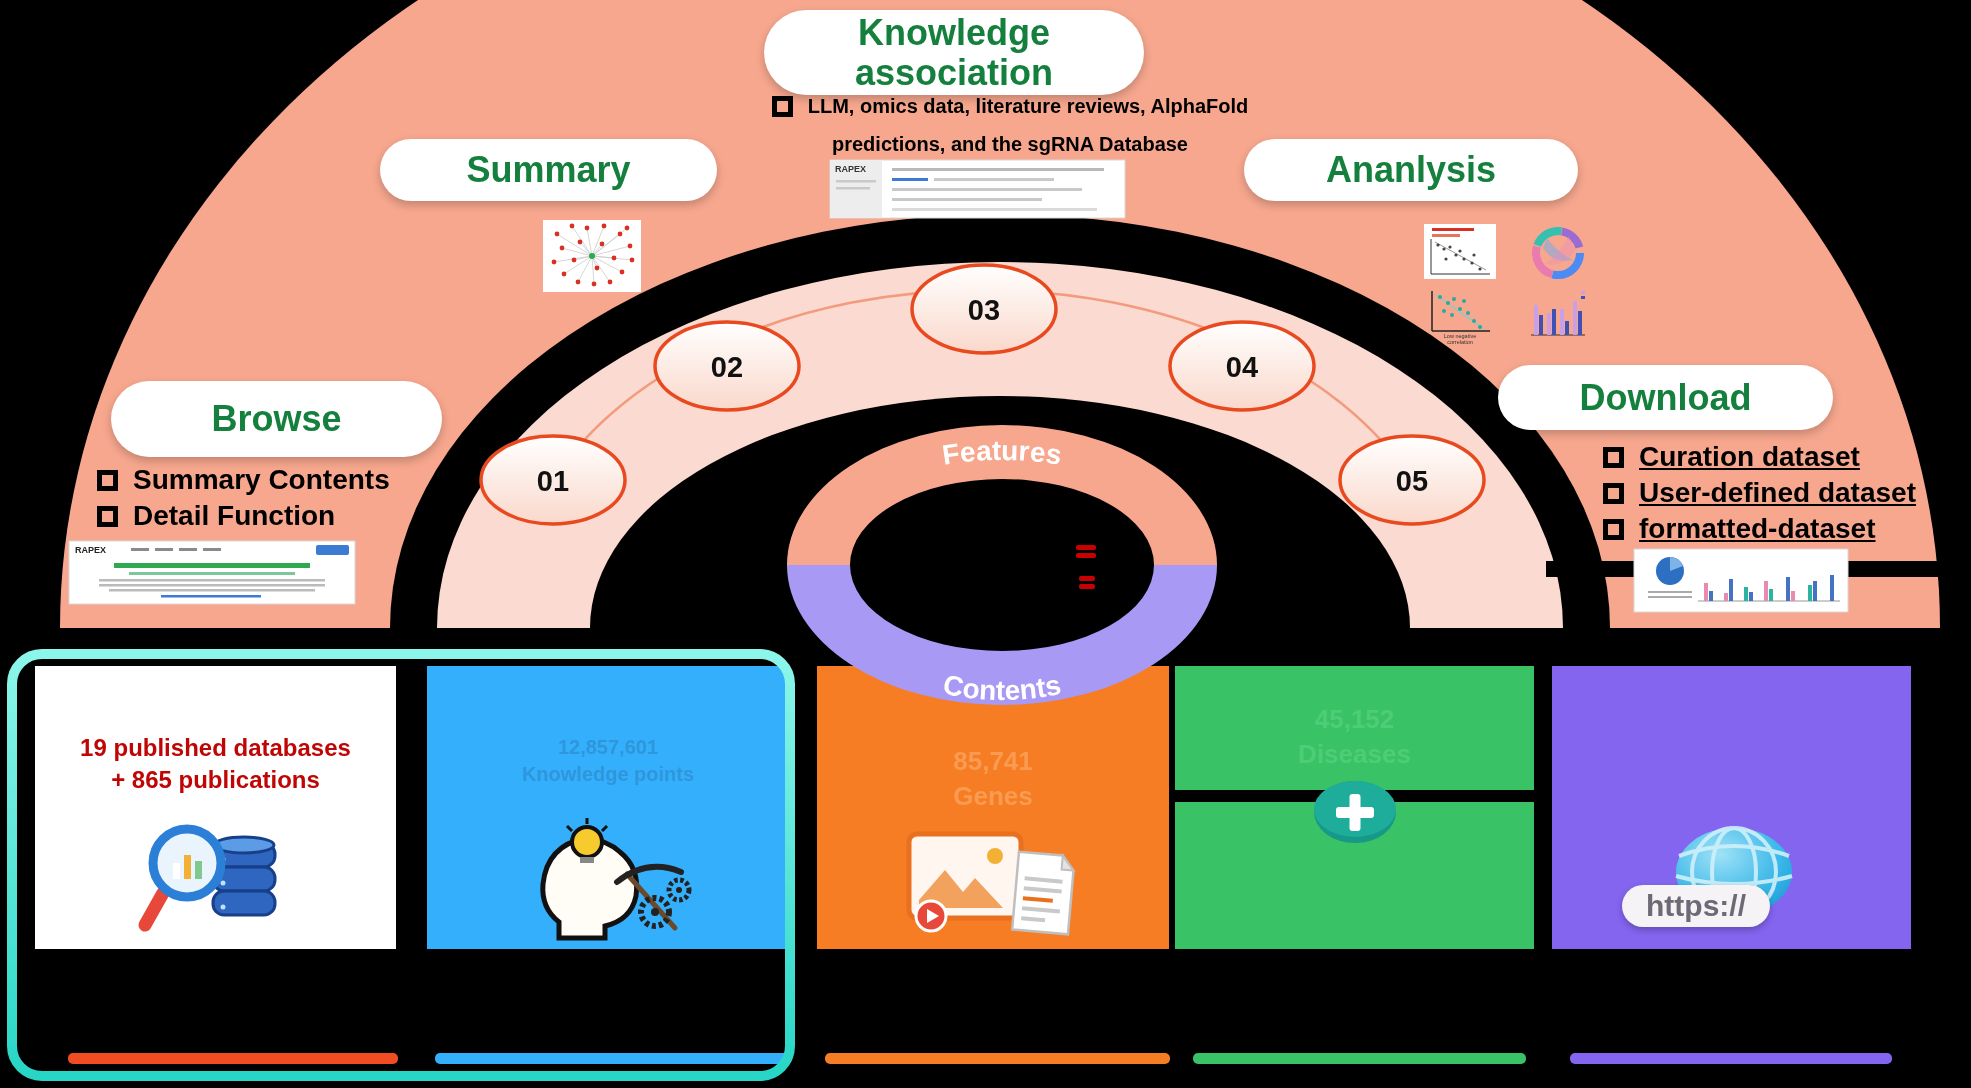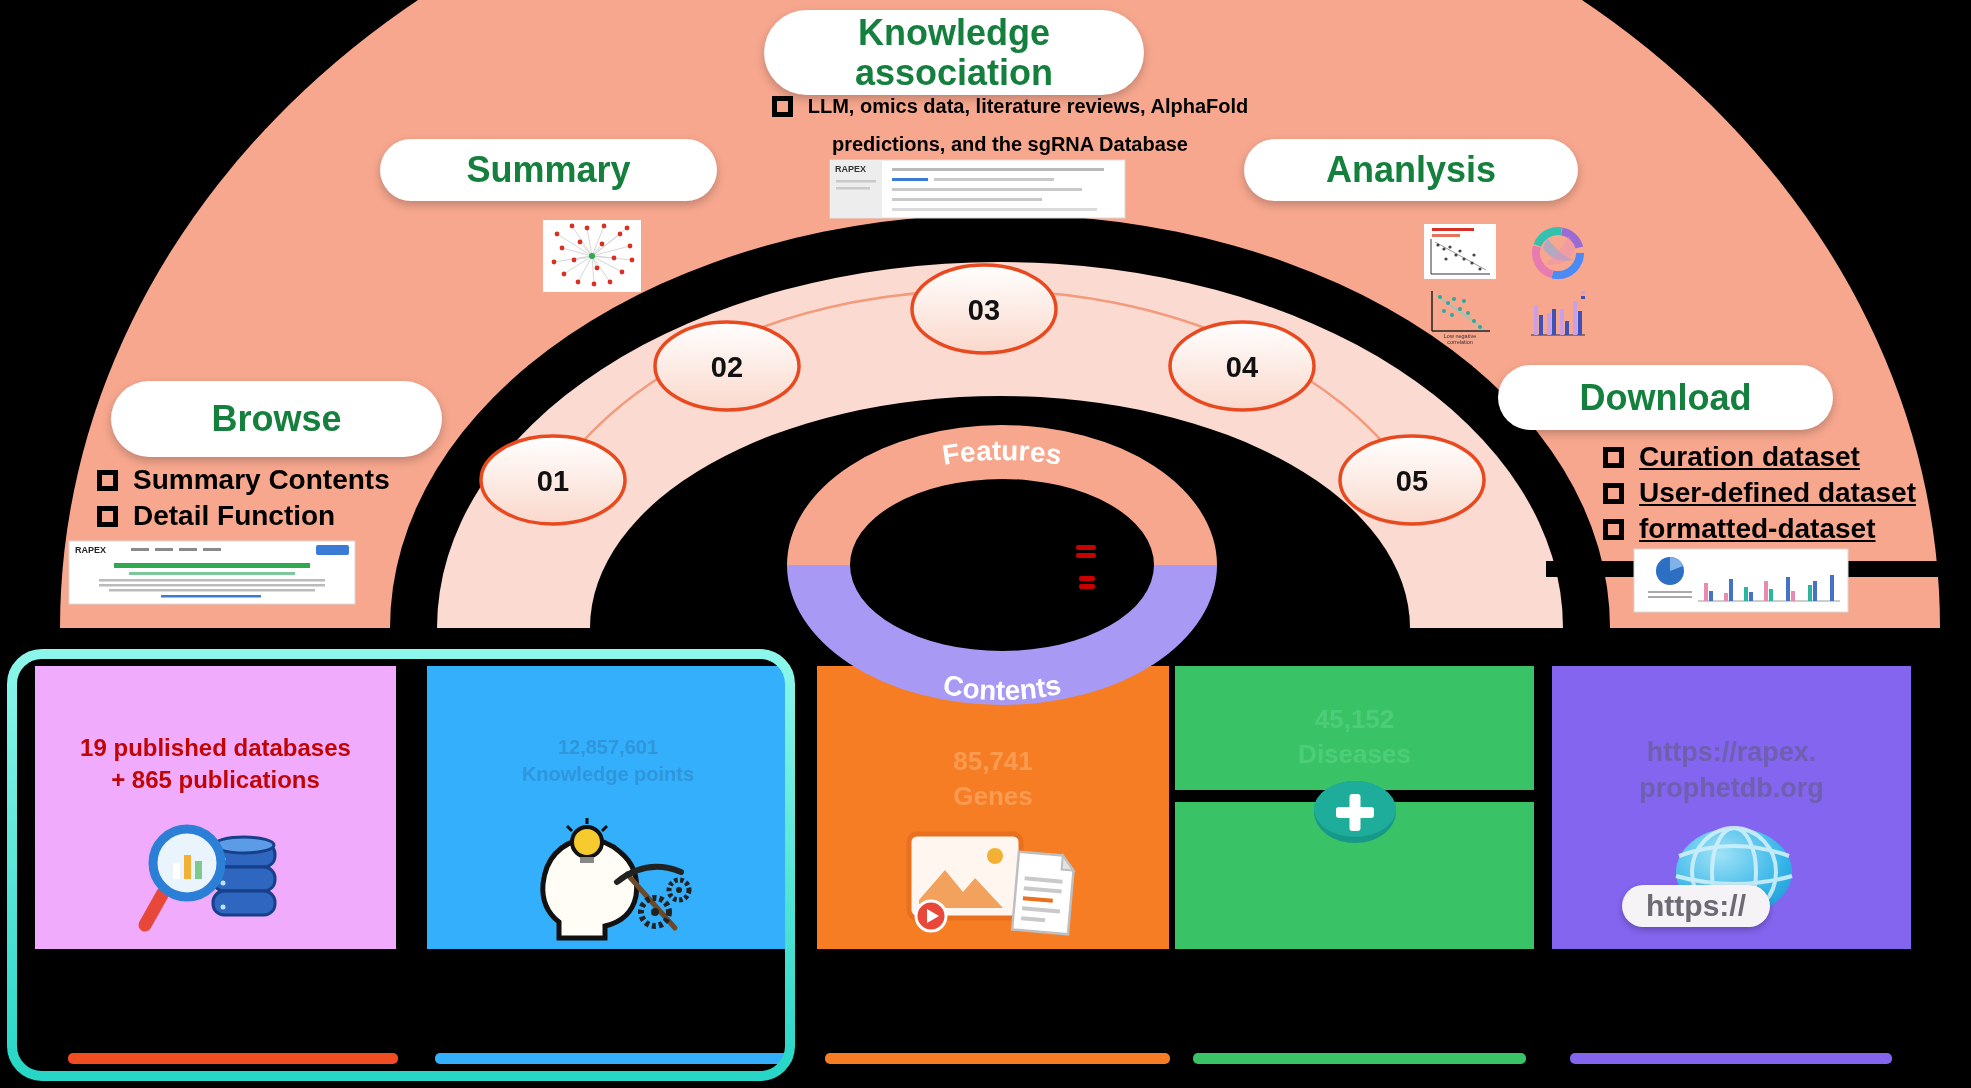--- a/index.html
+++ b/index.html
@@ -294,21 +294,21 @@
     <div class="bitem">
         <span class="bsq"></span>
         <span>User-defined dataset</span>
       </div>
     <div class="bitem">
         <span class="bsq"></span>
         <span>formatted-dataset</span>
       </div>
   </div>
 
-  <div class="card" style="left: 35px; width: 361px; background: #f0abfc;">
+  <div class="card" style="left: 35px; width: 361px; background: #ffffff;">
     <div class="card-text" style="top: 66px; font-size: 24px; color: rgb(192, 5, 5);">
       <div>19 published databases</div>
       <div>+ 865 publications</div>
     </div>
     <svg class="icon-svg" style="left:100px;top:145px;" width="165" height="130" viewBox="0 0 165 130">
       <g>
         <rect x="78" y="32" width="62" height="24" rx="11" fill="#2E66C0" stroke="#173F8A" stroke-width="3"></rect>
         <rect x="78" y="56" width="62" height="24" rx="11" fill="#2E66C0" stroke="#173F8A" stroke-width="3"></rect>
         <rect x="78" y="80" width="62" height="24" rx="11" fill="#2E66C0" stroke="#173F8A" stroke-width="3"></rect>
         <ellipse cx="109" cy="34" rx="30" ry="8" fill="#5C9CE6" stroke="#173F8A" stroke-width="3"></ellipse>
@@ -386,24 +386,20 @@
   </div>
   <div class="abs" style="left: 1175px; top: 802px; width: 359px; height: 147px; z-index: 2; background: rgb(58, 194, 102);"></div>
   <svg id="plus-icon" class="abs" style="left:1311px;top:778px;" width="88" height="68" viewBox="0 0 88 68">
     <ellipse cx="44" cy="34" rx="41" ry="31" fill="#17998A"></ellipse>
     <ellipse cx="44" cy="31" rx="41" ry="28" fill="#1FAD9B"></ellipse>
     <rect x="25" y="29" width="38" height="11" rx="3" fill="#fff"></rect>
     <rect x="38.5" y="16" width="11" height="37" rx="3" fill="#fff"></rect>
   </svg>
 
   <div class="card" style="left: 1552px; width: 359px; background: rgb(132, 101, 239);">
-    <div class="card-text" style="top: 68px; font-size: 27px; color: rgb(110, 95, 175);">
-      <div>https://rapex.</div>
-      <div>prophetdb.org</div>
-    </div>
     <svg class="icon-svg" style="left:105px;top:158px;" width="155" height="100" viewBox="0 0 155 100">
       <ellipse cx="77" cy="48" rx="58" ry="44" fill="url(#globeG)"></ellipse>
       <g stroke="#CFF0FA" stroke-width="4" fill="none" opacity="0.9">
         <ellipse cx="77" cy="48" rx="22" ry="44"></ellipse>
         <ellipse cx="77" cy="48" rx="42" ry="44"></ellipse>
         <path d="M 22 32 Q 77 12 132 32"></path>
         <path d="M 19 52 Q 77 68 135 52"></path>
       </g>
     </svg>
     <div class="https-pill" style="left:70px;top:219px;width:148px;height:42px;">

